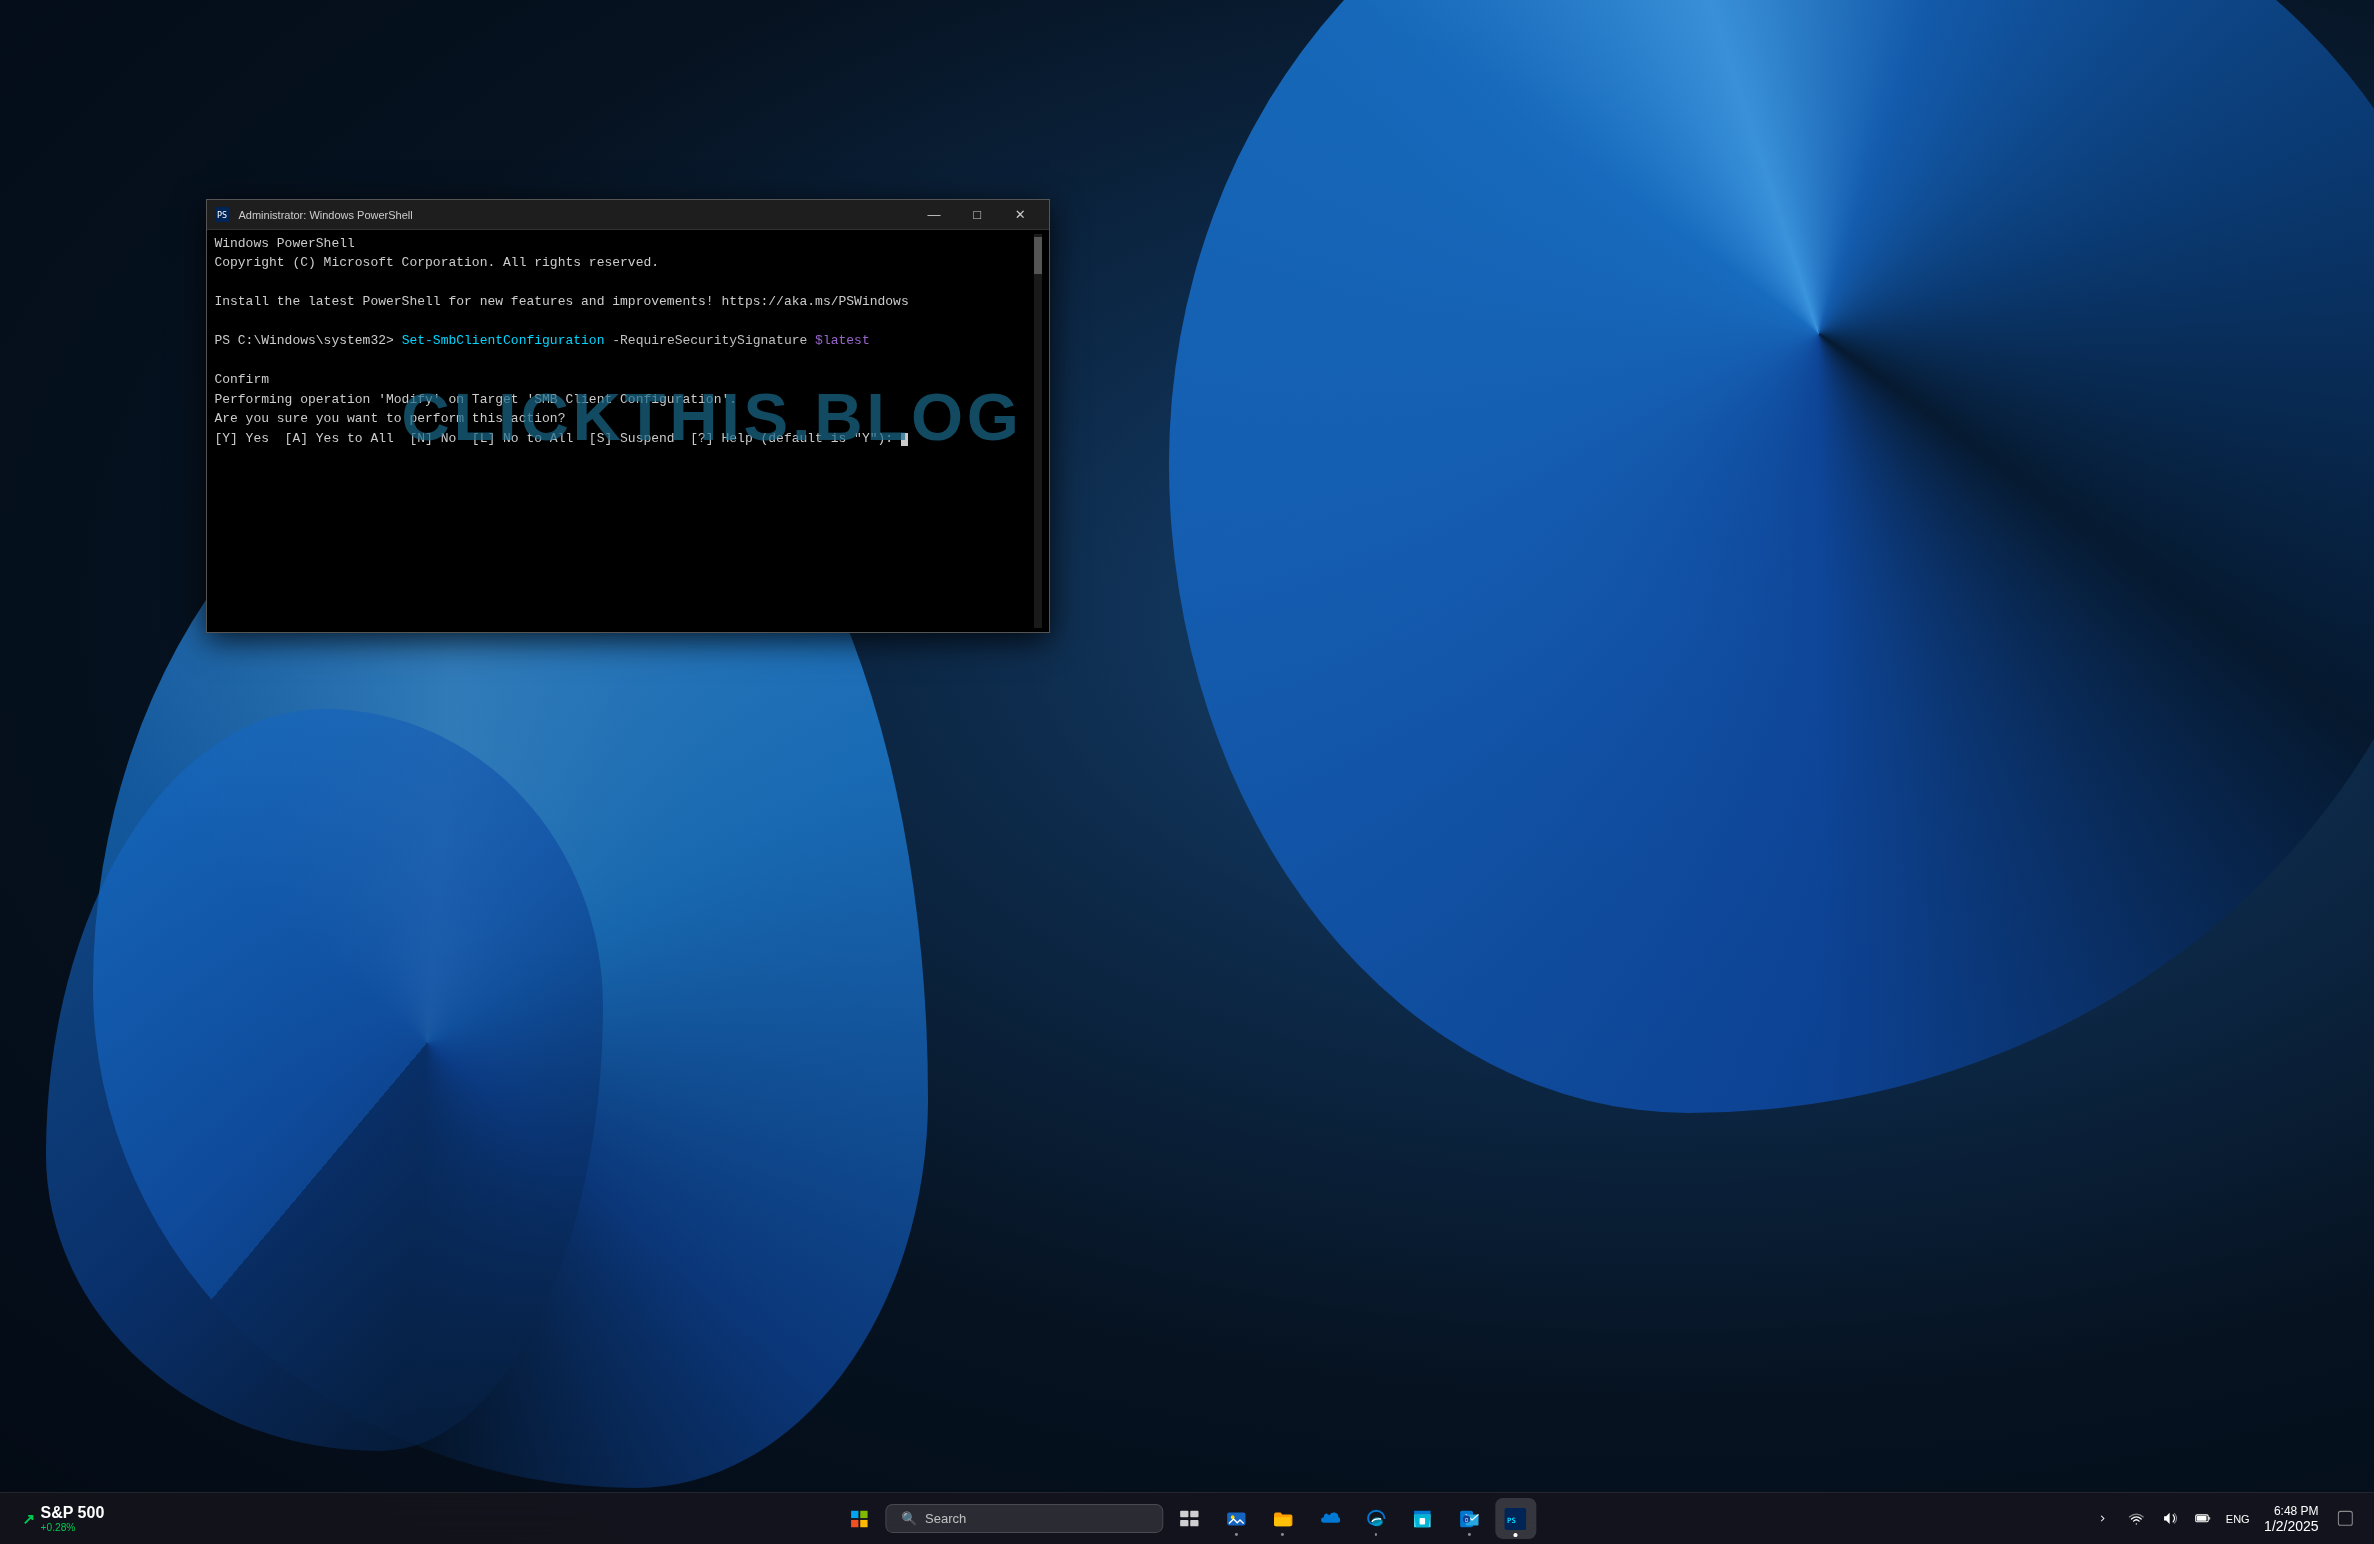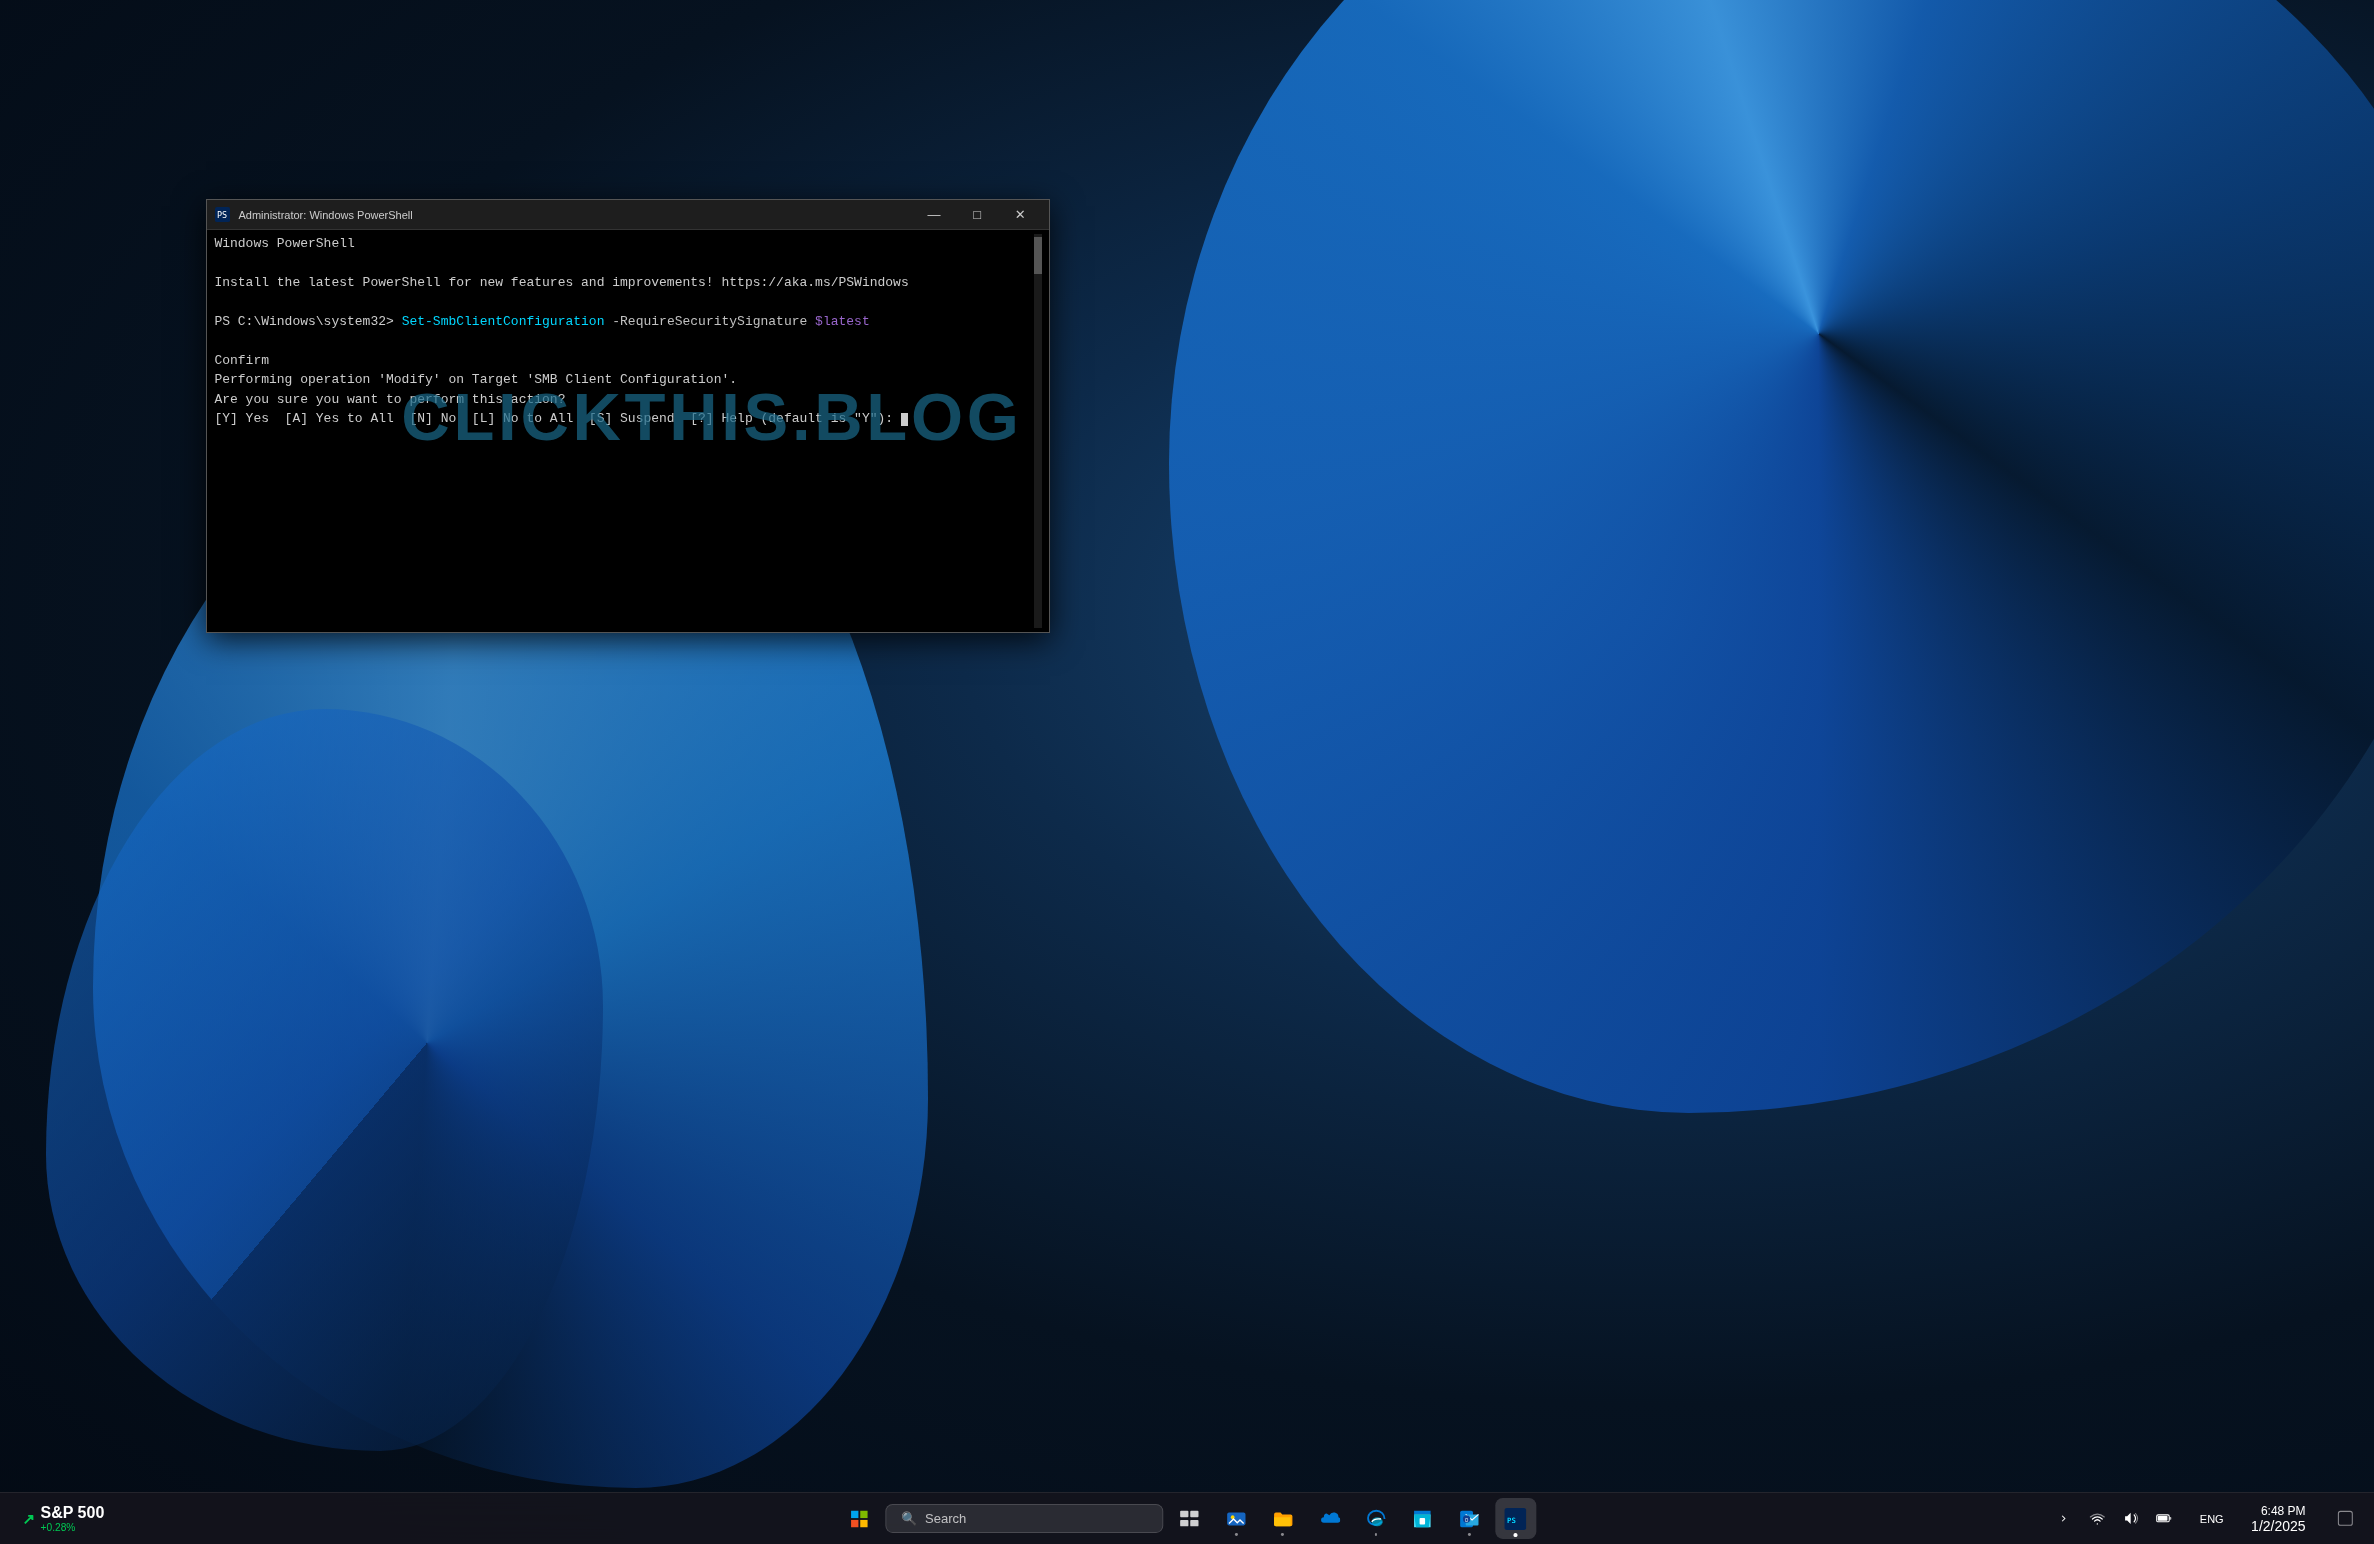--- a/index.html
+++ b/index.html
@@ -288,21 +288,21 @@
     }
 
     .search-text {
       color: rgba(255,255,255,0.7);
       font-size: 13px;
     }
 
     .taskbar-right {
       display: flex;
       align-items: center;
-      gap: 17px;
+      gap: 4px;
       min-width: 204px;
       justify-content: flex-start;
     }
 
     .system-icons {
       display: flex;
       align-items: center;
       gap: 3.7px;
     }
 
@@ -389,20 +389,21 @@
       <span class="titlebar-title">Administrator: Windows PowerShell</span>
       <div class="titlebar-controls">
         <button class="title-btn">—</button>
         <button class="title-btn">□</button>
         <button class="title-btn close">✕</button>
       </div>
     </div>
     <div class="window-content">
       <div class="terminal-text">
         <span class="line line-normal">Windows PowerShell</span>
+        <span class="line line-normal">Copyright (C) Microsoft Corporation. All rights reserved.</span>
         <span class="line">&nbsp;</span>
         <span class="line line-normal">Install the latest PowerShell for new features and improvements! https://aka.ms/PSWindows</span>
         <span class="line">&nbsp;</span>
         <span class="line line-cmd"><span class="cmd-prompt">PS C:\Windows\system32&gt; </span><span class="cmd-cyan">Set-SmbClientConfiguration</span><span class="cmd-param"> -RequireSecuritySignature </span><span class="cmd-value">$latest</span></span>
         <span class="line">&nbsp;</span>
         <span class="line line-normal">Confirm</span>
         <span class="line line-normal">Performing operation 'Modify' on Target 'SMB Client Configuration'.</span>
         <span class="line line-normal">Are you sure you want to perform this action?</span>
         <span class="line line-normal">[Y] Yes  [A] Yes to All  [N] No  [L] No to All  [S] Suspend  [?] Help (default is "Y"): <span class="cursor"></span></span>
       </div>

